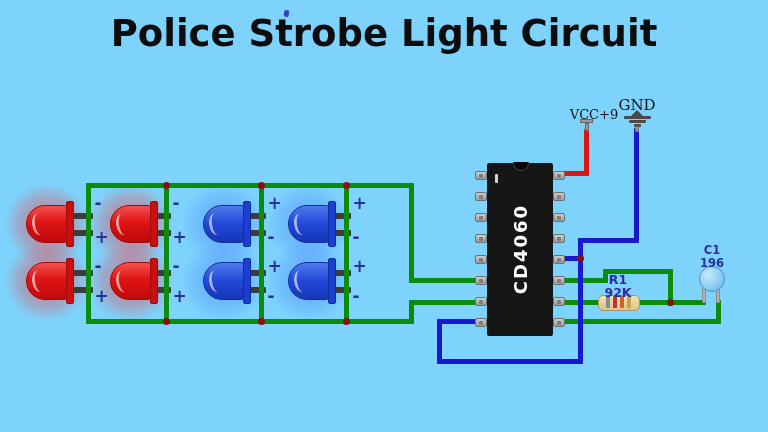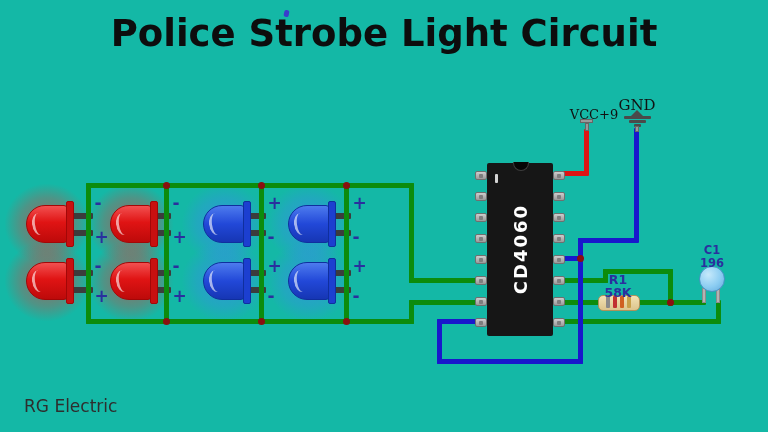--- a/index.html
+++ b/index.html
@@ -1,16 +1,16 @@
 <!DOCTYPE html>
 <html style="--g: #0c8c0c; --b: #1818cc; --r: #dd1414; --dot: #8a1010; --navy: #2a2f9e;"><head>
 <meta charset="utf-8">
 <style>
   html,body{margin:0;padding:0;background:#fff;}
-  #stage{position:relative;width:768px;height:432px;background:#14b8a6;overflow:hidden;
+  #stage{position:relative;width:768px;height:432px;background:#7dd3fc;overflow:hidden;
          font-family:"DejaVu Sans","Liberation Sans",sans-serif;}
   .abs{position:absolute;}
   
   #title{left:0;top:12px;width:768px;text-align:center;font-size:37px;font-weight:bold;
          color:#0d0d0d;letter-spacing:0px;}
   #title-tick{left:284px;top:10px;width:5px;height:7px;background:#3a3ccc;border-radius:2px;
               transform:rotate(12deg);}
   #credit{left:24px;top:396px;font-size:17px;color:#2e2e2e;}
   
   .wire{position:absolute;border-radius:1px;}
@@ -65,21 +65,20 @@
   .led-blue .flange{background:#1c3fd0;border:1px solid #0f2f9e;box-sizing:border-box;}
   .lead{position:absolute;height:6px;background:#3c3c3c;border-radius:1px;z-index:2;}
   .sign{position:absolute;color:var(--navy);font-weight:bold;font-size:17px;line-height:1;z-index:5;}
 </style>
 </head>
 <body>
 
 <div id="stage">
   <div class="abs" id="title">Police Strobe Light Circuit</div>
   <div class="abs" id="title-tick"></div>
-  <div class="abs" id="credit">RG Electric</div>
 
   <div class="abs" id="vcc-label">VCC+9</div>
   <div class="abs" id="gnd-label">GND</div>
   <div class="term" style="left:580px;top:119px;width:13px;height:4px;"></div>
   <div class="term" style="left:585px;top:123px;width:4px;height:8px;"></div>
   <div class="abs" id="gnd-tri"></div>
   <div class="gndbar" style="left:624px;top:116px;width:27px;height:3px;"></div>
   <div class="gndbar" style="left:629px;top:120px;width:17px;height:3px;"></div>
   <div class="gndbar" style="left:634px;top:124px;width:7px;height:3px;"></div>
   <div class="term" style="left:635px;top:126px;width:4px;height:6px;"></div>
@@ -91,21 +90,21 @@
   <div class="abs" id="ic-mark"></div>
 
   <div class="abs" id="res-body">
     <span class="band" style="left:7px;background:#8a8a8a;"></span>
     <span class="band" style="left:14px;background:#c03030;"></span>
     <span class="band" style="left:21px;background:#d06020;"></span>
     <span class="band" style="left:28px;background:#c8a048;"></span>
   </div>
   <div class="abs" id="res-label">
     <div>R1</div>
-    <div>58K</div>
+    <div>92K</div>
   </div>
 
   <div class="capleg" style="left:702px;top:288px;"></div>
   <div class="capleg" style="left:716px;top:288px;"></div>
   <div class="abs" id="cap-body"></div>
   <div class="abs" id="cap-label">
     <div>C1</div>
     <div>196</div>
   </div>
 <div class="wire wg" style="left: 86px; top: 183px; width: 328px; height: 5px;"></div>

